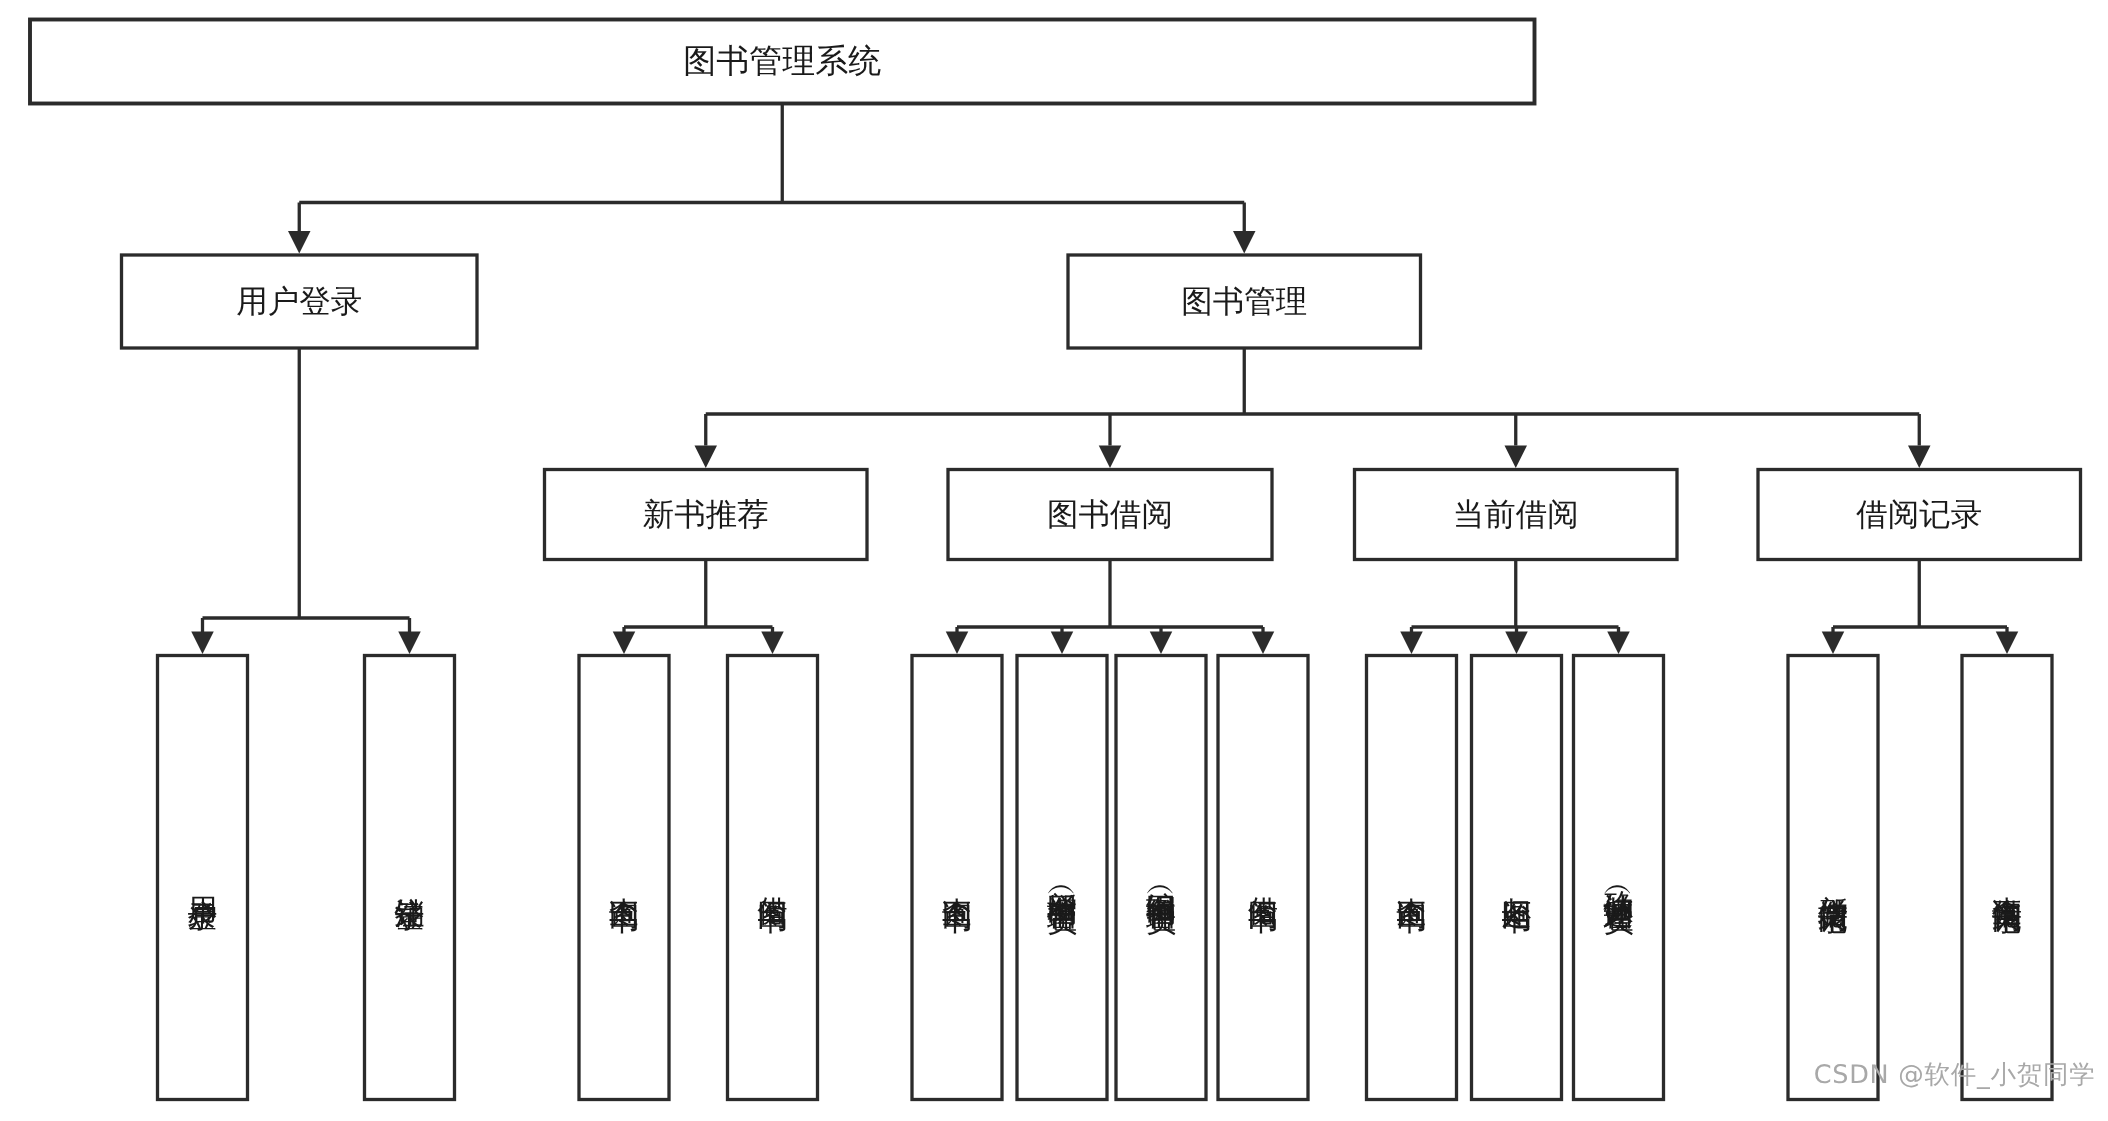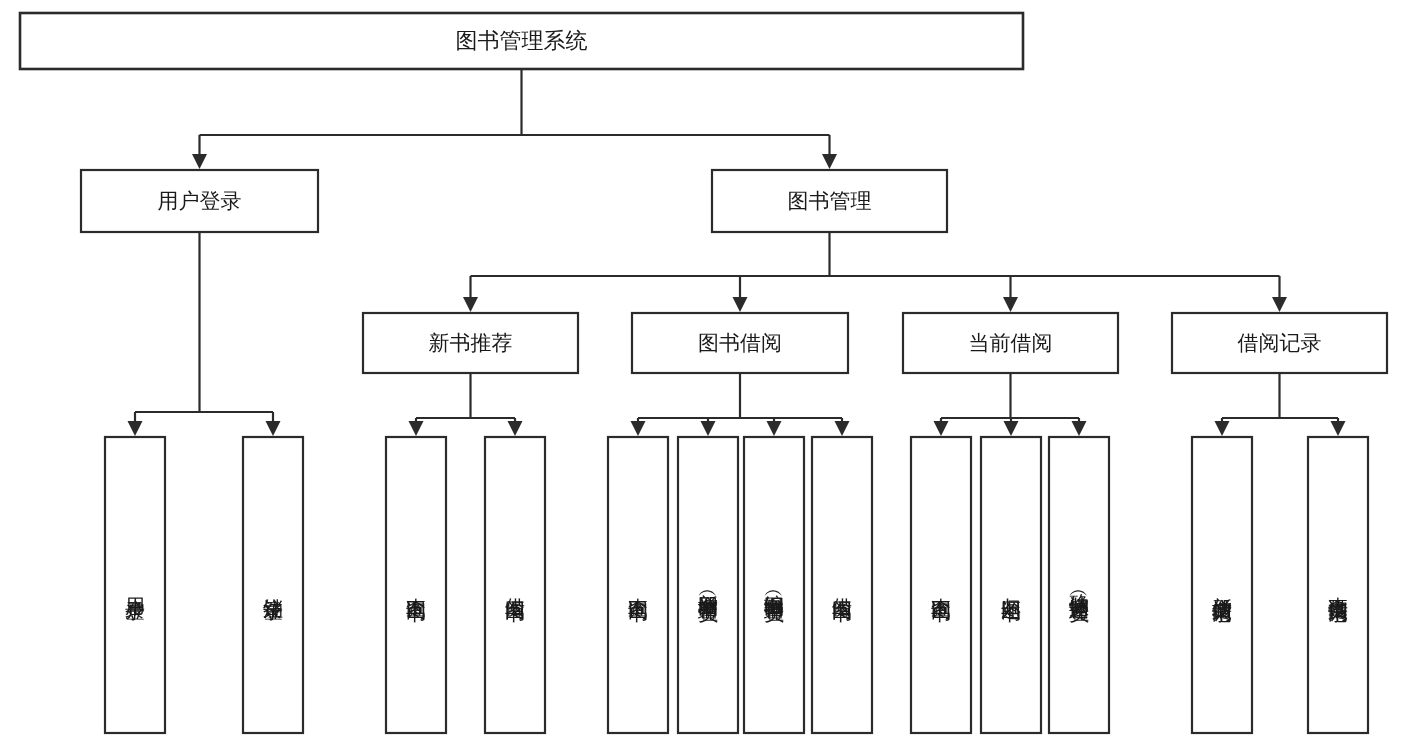--- a/index.html
+++ b/index.html
@@ -187,13 +187,14 @@
       <div class="vlabel" style="left: 678px; top: 437px; width: 60px; height: 296px;">新增图书（管理员）</div>
       <div class="vlabel" style="left: 744px; top: 437px; width: 60px; height: 296px;">编辑图书（管理员）</div>
       <div class="vlabel" style="left: 812px; top: 437px; width: 60px; height: 296px;">借阅图书</div>
       <div class="vlabel" style="left: 911px; top: 437px; width: 60px; height: 296px;">查询图书</div>
       <div class="vlabel" style="left: 981px; top: 437px; width: 60px; height: 296px;">归还图书</div>
       <div class="vlabel" style="left: 1049px; top: 437px; width: 60px; height: 296px;">确认归还（管理员）</div>
       <div class="vlabel" style="left: 1192px; top: 437px; width: 60px; height: 296px;">新增借阅记录</div>
       <div class="vlabel" style="left: 1308px; top: 437px; width: 60px; height: 296px;">查询借阅记录</div>
     </div>
 
+  <div id="watermark">CSDN @软件_小贺同学</div>
 </div>
 
 </body></html>

